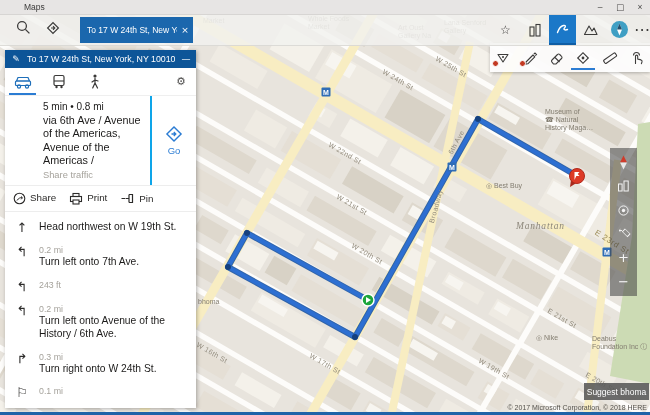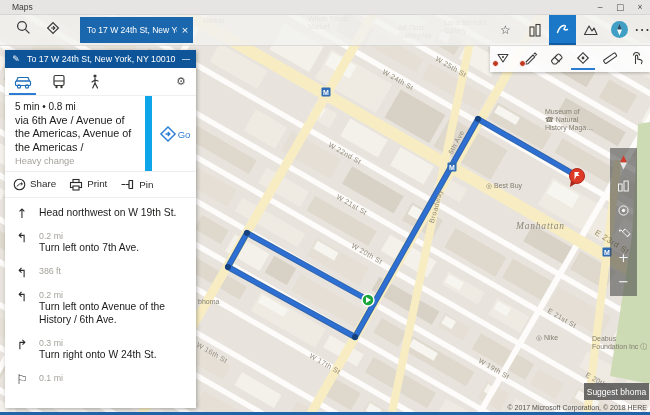--- a/index.html
+++ b/index.html
@@ -12,21 +12,21 @@
   .mlbl{position:absolute;white-space:pre;transform-origin:0 0;line-height:1.15;}
   .mlbl.st{font-size:7px;color:#928b7c;letter-spacing:.4px;}
   .mlbl.yl{font-size:8px;color:#9a8a55;letter-spacing:.6px;}
   .mlbl.poi{font-size:7px;color:#837d70;}
   .mlbl.dim{opacity:.6;}
   .mlbl.area{font-family:"Liberation Serif","DejaVu Serif",serif;font-style:italic;
              font-size:9.5px;color:#8d877b;letter-spacing:.8px;}
   
   #titlebar{position:absolute;left:0;top:0;width:650px;height:14px;background:#e7e5e4;
             border-bottom:1px solid #d7d5d3;z-index:40;display:flex;align-items:center;}
-  #app-title{font-size:8.5px;color:#3c3b3a;margin-left:12px;flex:1;}
+  #app-title{font-size:8.5px;color:#3c3b3a;margin-left:24px;flex:1;}
   .wbtn{width:20px;height:14px;font-size:8.5px;color:#4a4948;text-align:center;line-height:14px;}
   #chrome{position:absolute;left:0;top:14px;width:650px;height:31px;
           background:rgba(242,241,239,.82);border-bottom:1px solid rgba(205,203,200,.6);
           z-index:30;display:flex;align-items:center;}
   .chrome-icon{width:30px;text-align:center;color:#3d3c3b;}
   #route-tab{margin-left:12px;width:113px;height:26px;background:#1b67ad;color:#fff;
              display:flex;align-items:center;font-size:8.5px;overflow:hidden;}
   #route-tab .txt{flex:1;padding-left:7px;white-space:nowrap;overflow:hidden;}
   #route-tab .x{width:16px;font-size:9px;text-align:center;}
   #chrome .right{margin-left:auto;display:flex;align-items:center;height:31px;}
@@ -56,25 +56,25 @@
          box-shadow:1px 1px 4px rgba(0,0,0,.3);z-index:35;overflow:hidden;font-size:10.5px;}
   #panel-header{height:18px;background:#0d5598;color:#fff;display:flex;align-items:center;}
   #panel-header .pencil{width:22px;text-align:center;font-size:9px;}
   #panel-title{flex:1;font-size:8.8px;white-space:nowrap;overflow:hidden;}
   #panel-header .dash{width:20px;text-align:center;font-size:9px;}
   #mode-tabs{height:27px;display:flex;align-items:center;border-bottom:1px solid #efefef;}
   .mtab{width:36px;height:26px;display:flex;align-items:center;justify-content:center;position:relative;}
   .mtab.sel:after{content:"";position:absolute;left:4px;bottom:0;width:27px;height:2px;background:#2b7cd3;}
   #settings-btn{margin-left:auto;width:30px;text-align:center;color:#4f4e4d;font-size:11px;}
   #summary{display:flex;border-bottom:1px solid #ededed;}
-  #summary .info{flex:1;padding:5px 4px 5px 10px;}
+  #summary .info{flex:1;padding:5px 4px 5px 10px;margin-left:28px;}
   #time-dist{font-size:10px;color:#1c1b1a;}
   #via{font-size:10.8px;color:#1c1b1a;line-height:1.25;margin-top:2px;}
   #traffic{font-size:9.3px;color:#a5a29b;margin-top:2px;}
-  #go-button{width:44px;border-left:7px solid #0ea5e9;display:flex;flex-direction:row;
+  #go-button{width:44px;border-left:2px solid #0ea5e9;display:flex;flex-direction:column;
              align-items:center;justify-content:center;color:#2b7cd3;}
   #go-button .lbl{font-size:9.5px;margin-top:1px;}
   #actions{height:25px;display:flex;align-items:center;border-bottom:1px solid #ededed;padding-left:8px;}
   .act{display:flex;margin-right:13px;color:#2c2b2a;font-size:9.8px;}
   .act svg{margin-right:4px;}
   #steps{padding:9px 6px 0 0;}
   .step{display:flex;margin-bottom:11px;}
   .step .ico{width:34px;text-align:center;font-size:13px;color:#2c2b2a;flex:none;line-height:1;}
   .step .body{flex:1;}
   .step .dist{font-size:8.8px;color:#a5a29b;margin-bottom:1px;}
@@ -636,21 +636,21 @@
         <circle cx="5" cy="2" r="1.6" fill="#3a3938"></circle>
         <path d="M5 4v5M5 6 2 8M5 6l3 1M5 9l-2.3 5M5 9l2.5 5" stroke="#3a3938" stroke-width="1.2" fill="none" stroke-linecap="round"></path>
       </svg>
     </span>
     <span id="settings-btn" class="uni"><span>⚙</span></span>
   </div>
   <div id="summary">
     <div class="info">
       <div id="time-dist">5 min • 0.8 mi</div>
       <div id="via">via 6th Ave / Avenue of the Americas, Avenue of the Americas /</div>
-      <div id="traffic">Heavy change</div>
+      <div id="traffic">Share traffic</div>
     </div>
     <div id="go-button">
       <svg width="20" height="20" viewBox="0 0 20 20">
         <rect x="5" y="5" width="10" height="10" fill="none" stroke="#2b7cd3" stroke-width="1.4" transform="rotate(45 10 10)"></rect>
         <path d="M7.5 10h4M9.8 8 11.8 10 9.8 12" fill="none" stroke="#2b7cd3" stroke-width="1.3"></path>
       </svg>
       <span class="lbl">Go</span>
     </div>
   </div>
   <div id="actions">
@@ -686,21 +686,21 @@
       <div class="step">
         <span class="ico uni">↰</span>
         <div class="body">
           <div class="dist">0.2 mi</div>
           <div class="txt">Turn left onto 7th Ave.</div>
         </div>
       </div>
       <div class="step">
         <span class="ico uni">↰</span>
         <div class="body">
-          <div class="dist">386 ft</div>
+          <div class="dist">243 ft</div>
         </div>
       </div>
       <div class="step">
         <span class="ico uni">↰</span>
         <div class="body">
           <div class="dist">0.2 mi</div>
           <div class="txt">Turn left onto Avenue of the History / 6th Ave.</div>
         </div>
       </div>
       <div class="step">

